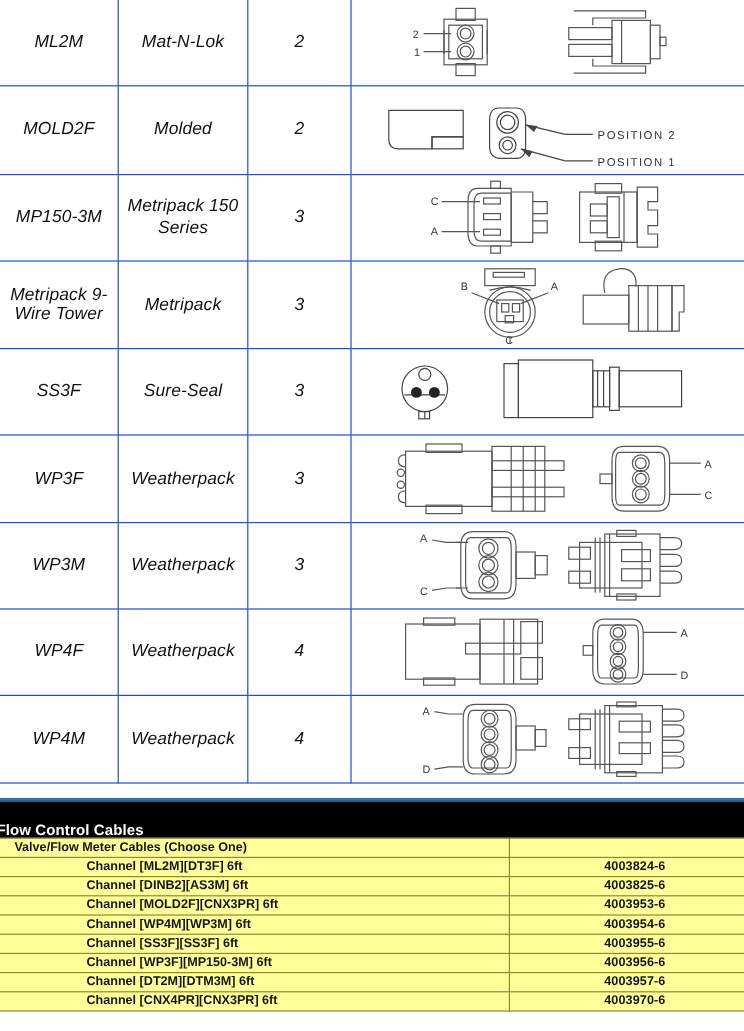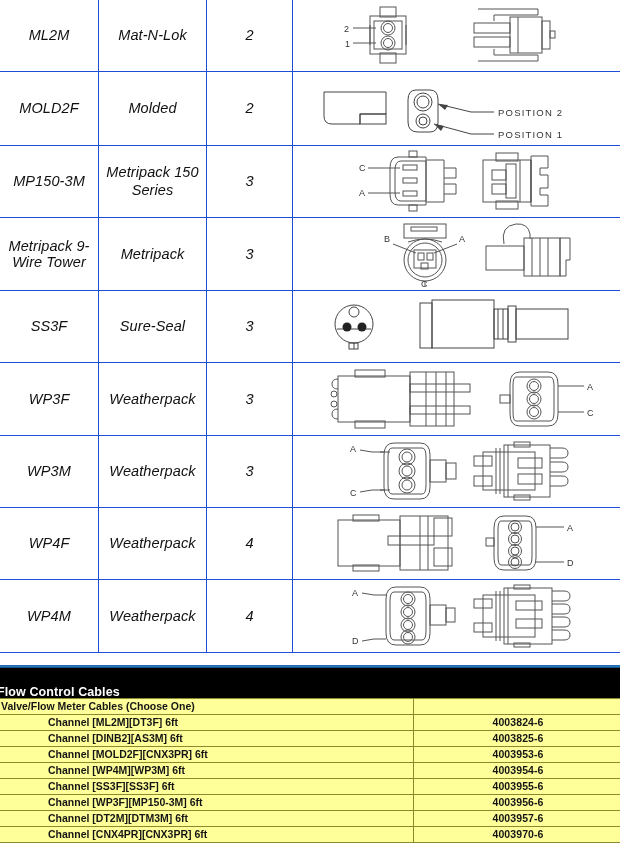--- a/index.html
+++ b/index.html
@@ -92,22 +92,22 @@
     height:15px;
     padding:0 0 0 0;
     font-size:10.5px;
     color:#151515;
     font-weight:bold;
   }
   .ctab td.lbl{width:412px;}
   .ctab td.num{width:208px;text-align:center;letter-spacing:.1px;}
   .ctab tr td:first-child{border-left:none;}
   .ctab tr td:last-child{border-right:none;}
-  .ctab .group-lbl{padding-left:1px;}
-  .ctab .item-lbl{padding-left:48px;}
+  .ctab .group-lbl{padding-left:12px;}
+  .ctab .item-lbl{padding-left:72px;}
   .ctab .blank{}
 </style>
 </head>
 <body>
 
 <table class="conn-table">
   <tbody>
 
   <tr style="height:71px;">
     <td class="c-code">

